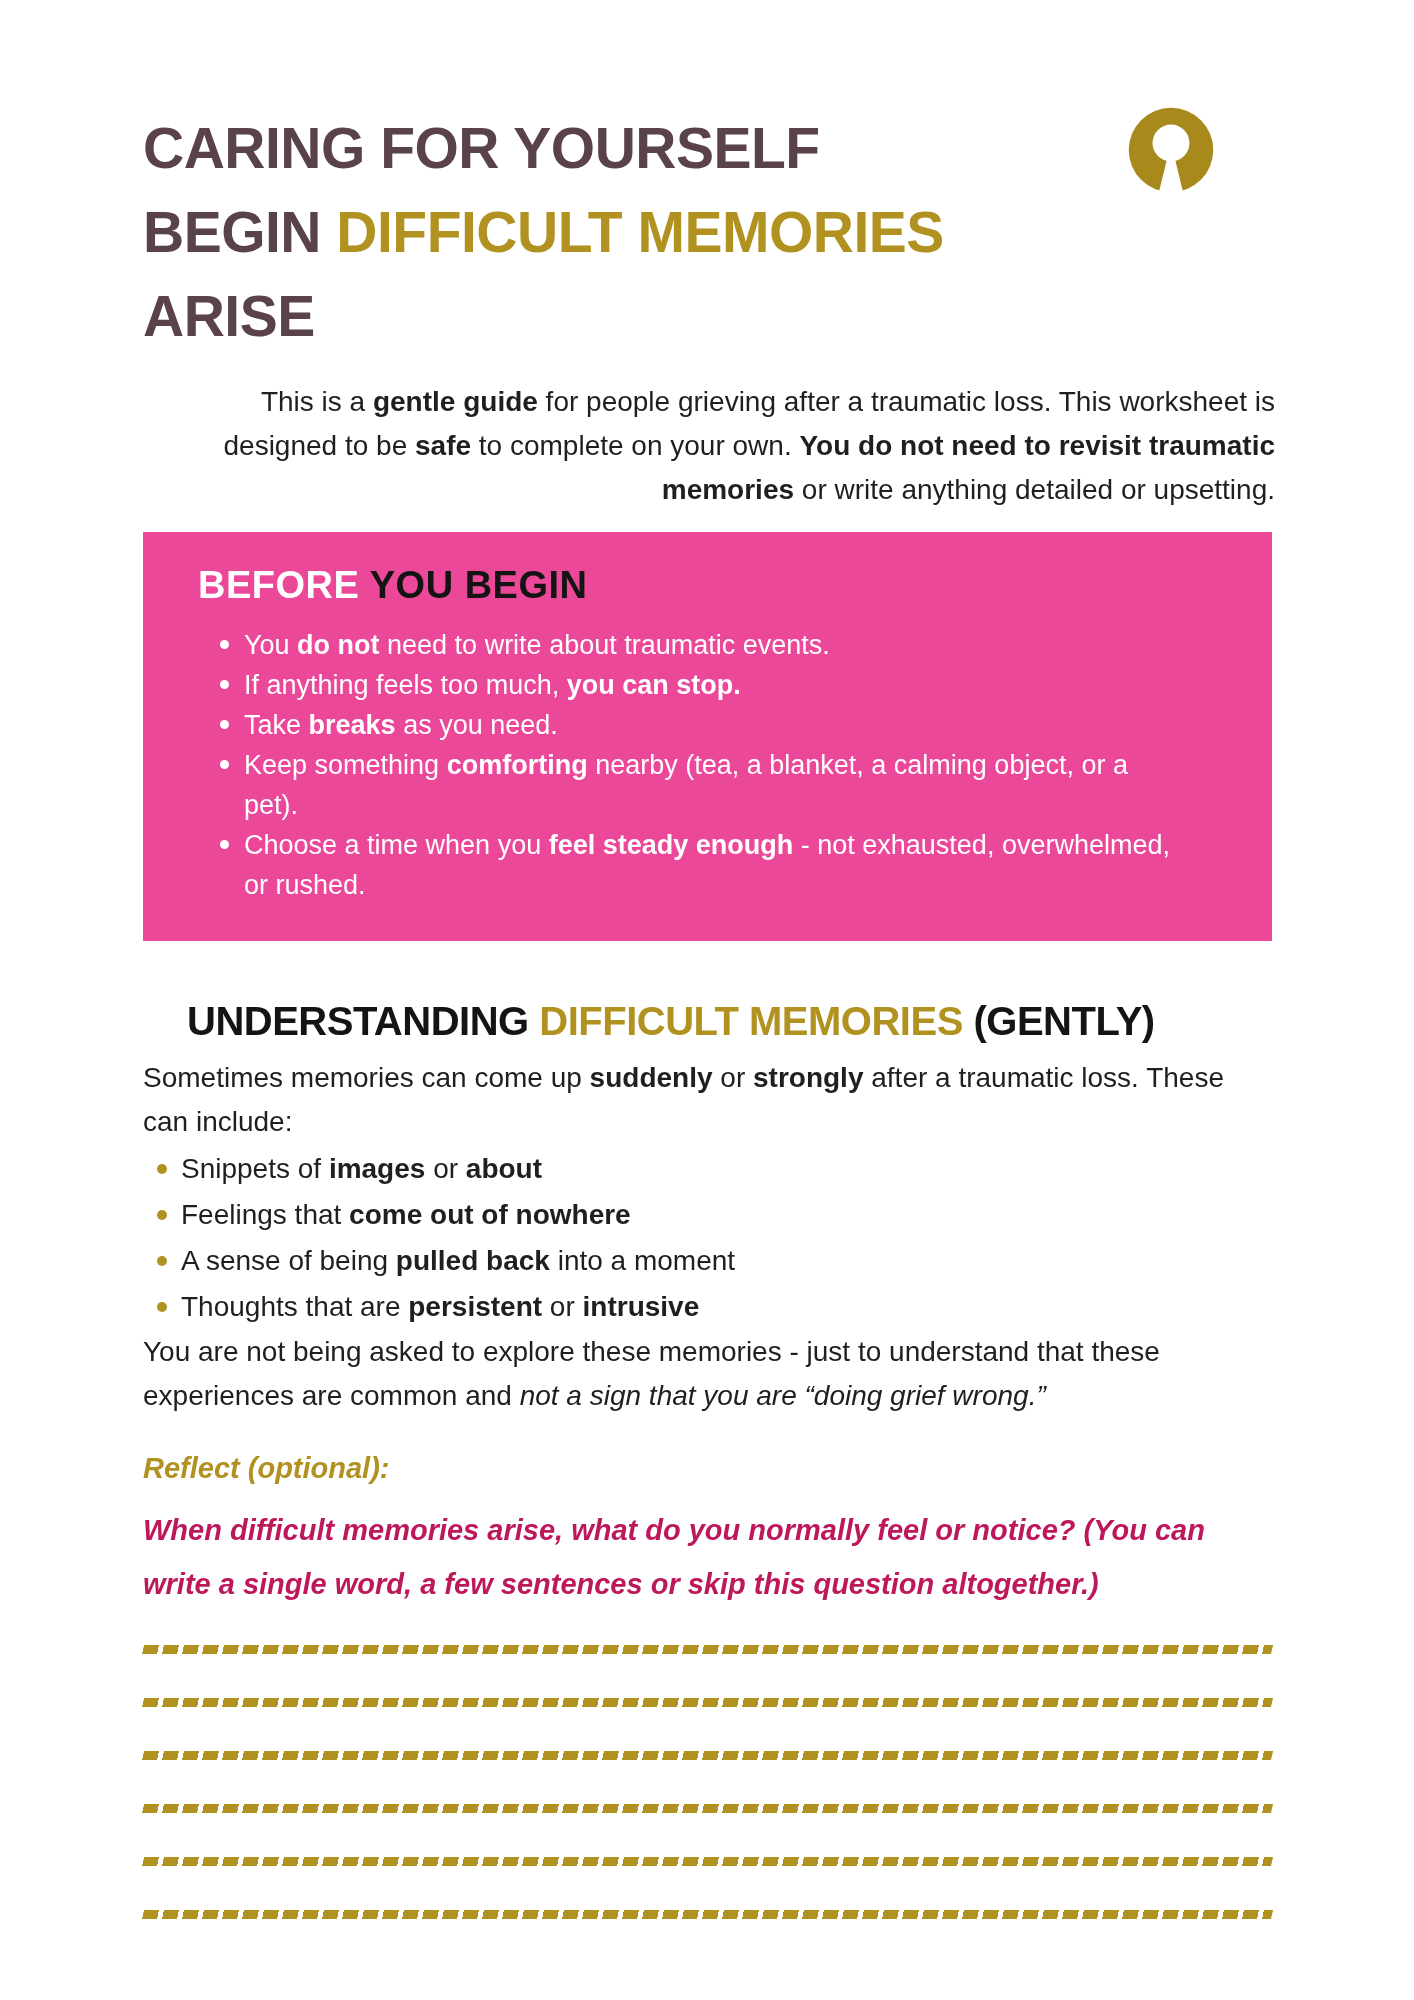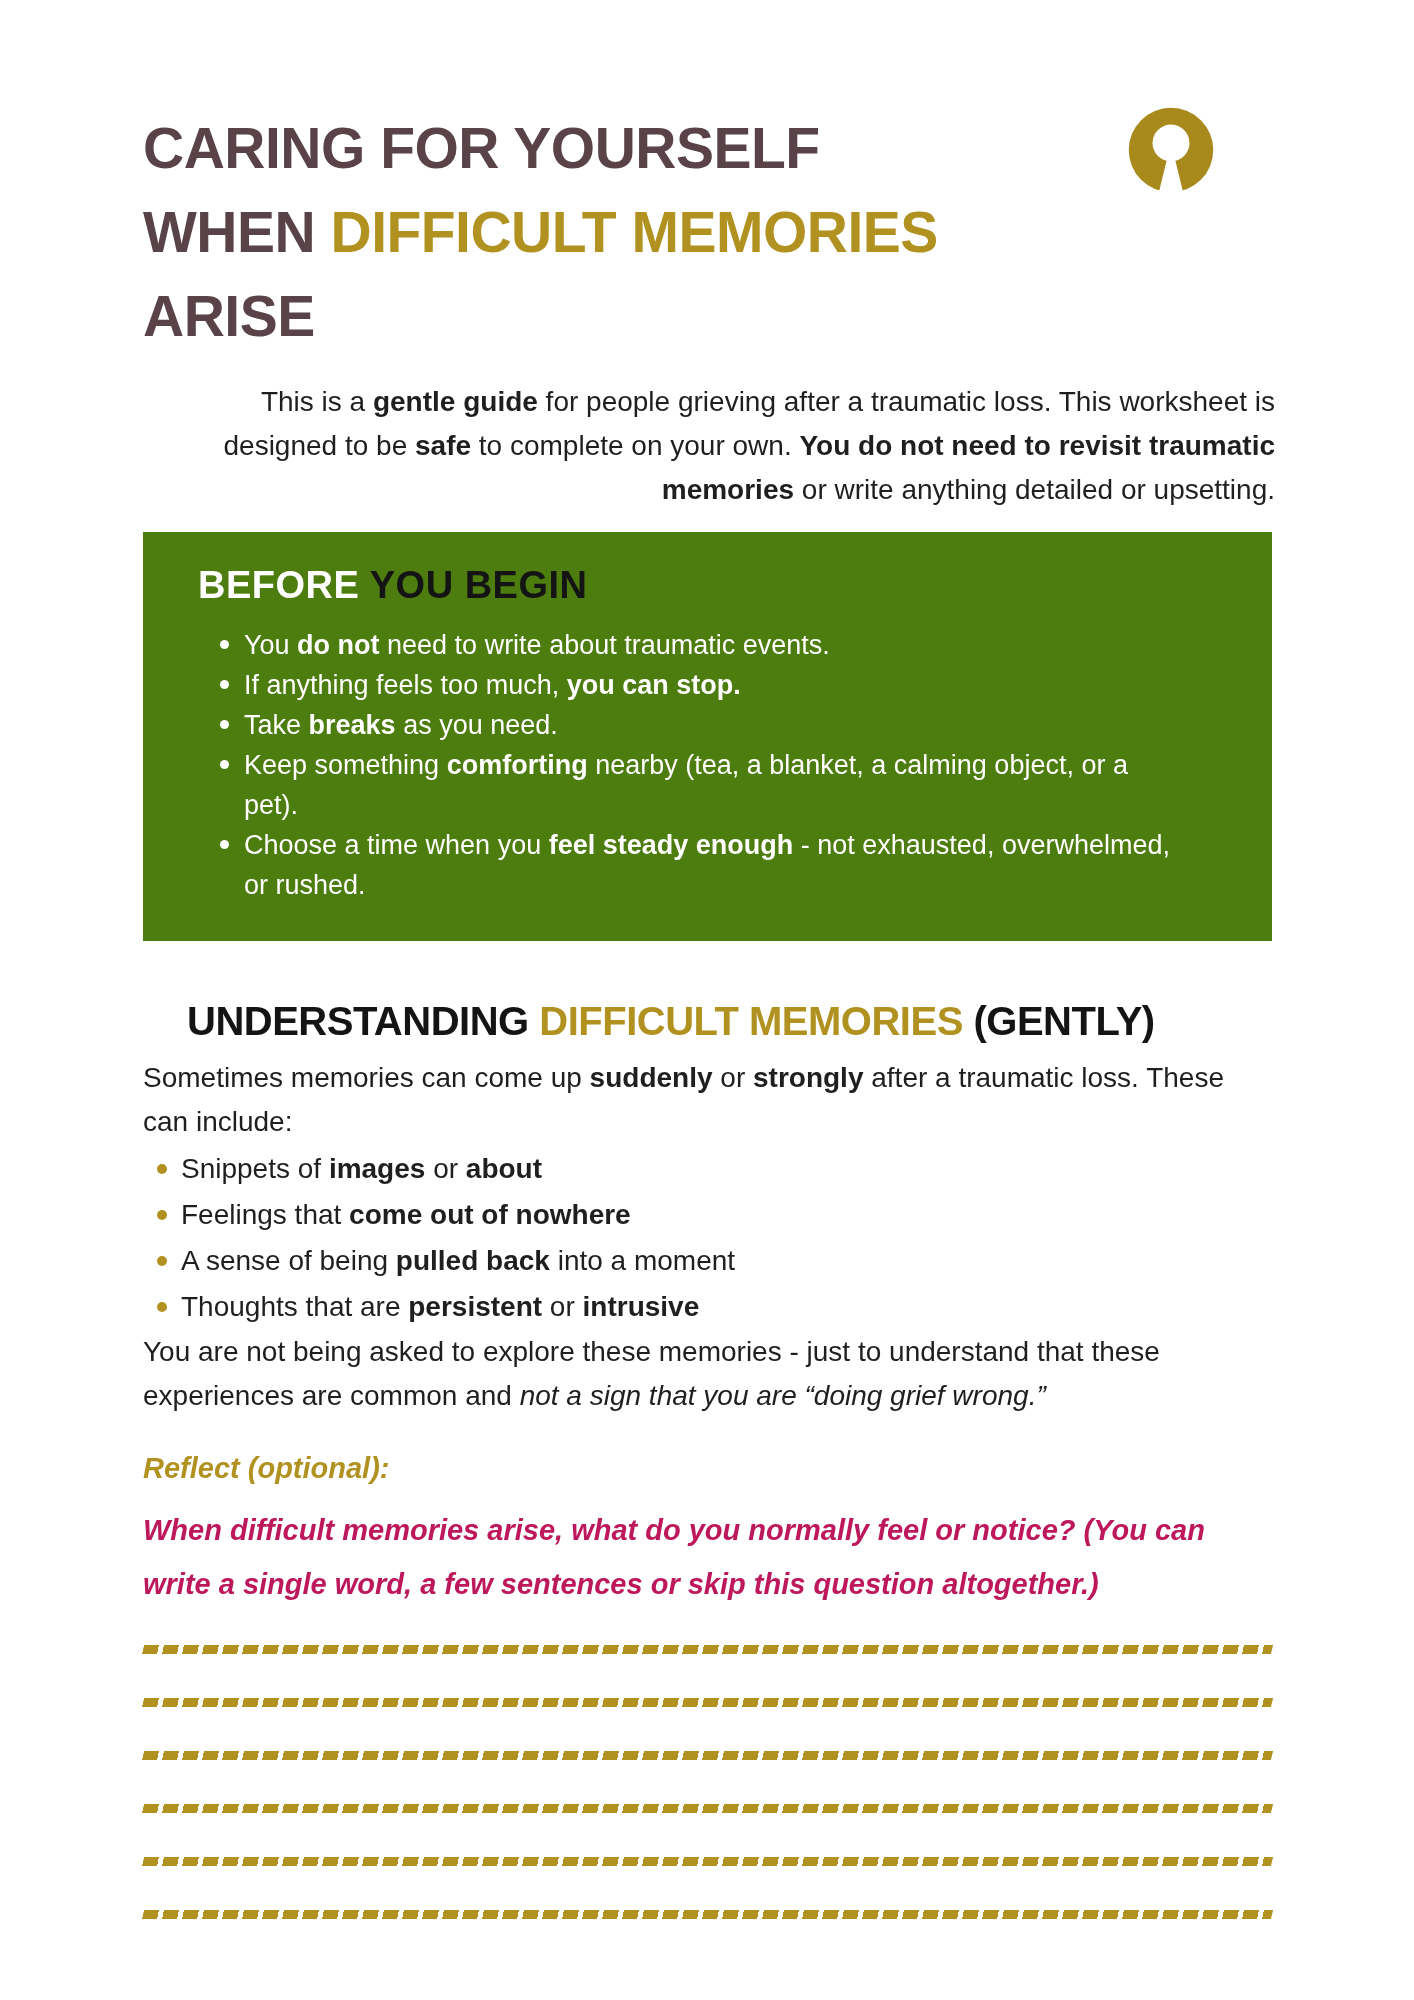--- a/index.html
+++ b/index.html
@@ -24,21 +24,21 @@
 
   
   .logo { position:absolute; left:1127px; top:106px; width:88px; height:88px; }
 
   
   .intro { margin-top:22px; font-size:28px; line-height:44px; width:1132px; color:#1f1f1f;text-align:right; }
 
   
   .gold-box {
     margin-top:20px; width:1129px;
-    background:#4d7c0f; color:#ffffff;
+    background:#ec4899; color:#ffffff;
     padding:32px 50px 36px 55px;
   }
   .box-heading { font-size:38px; font-weight:800; letter-spacing:0.5px; margin-bottom:18px; }
   .box-heading .white-part { color:#ffffff; }
   .box-heading .dark-part { color:#141414; }
   .box-lead { font-size:27px; line-height:40px; }
   .box-list { list-style:none; margin-top:2px; }
   .box-list li { position:relative; padding-left:46px; padding-right:40px; font-size:27px; line-height:40px; }
   .box-list li::before {
     content:""; position:absolute; left:22px; top:15px;
@@ -86,21 +86,21 @@
     </svg>
   </div>
 
   <div class="content">
 
     <div class="title-block">
       <div class="title-line">
         <span>CARING FOR YOURSELF</span>
       </div>
       <div class="title-line">
-        <span>WHEN </span><span class="gold-text">DIFFICULT MEMORIES</span>
+        <span>BEGIN </span><span class="gold-text">DIFFICULT MEMORIES</span>
       </div>
       <div class="title-line">
         <span>ARISE</span>
       </div>
     </div>
 
     <p class="intro"><span>This is a </span><span class="seg-b">gentle guide</span><span> for people grieving after a traumatic loss. This worksheet is designed to be </span><span class="seg-b">safe</span><span> to complete on your own. </span><span class="seg-b">You do not need to revisit traumatic memories</span><span> or write anything detailed or upsetting.</span></p>
 
     <div class="gold-box">
       <div class="box-heading">

